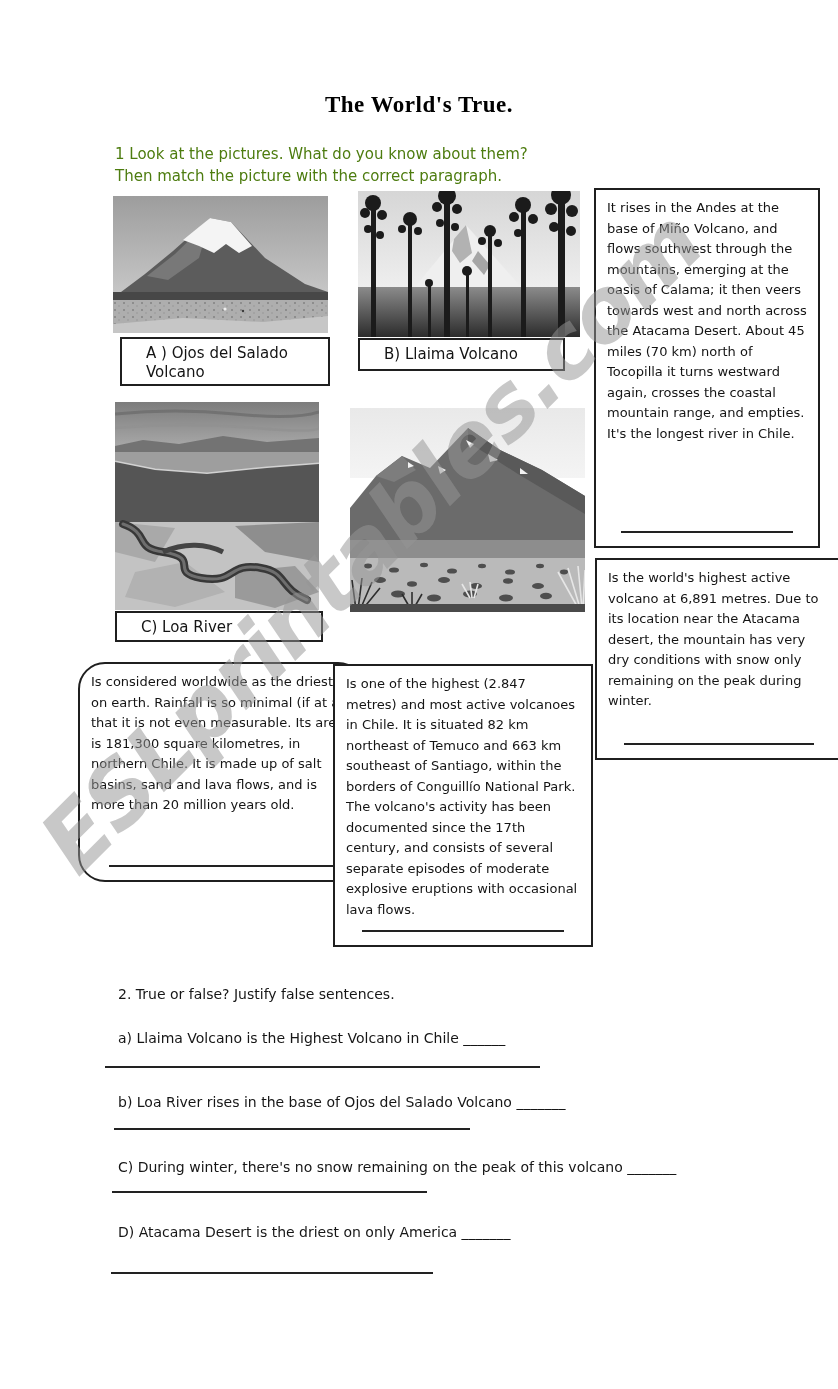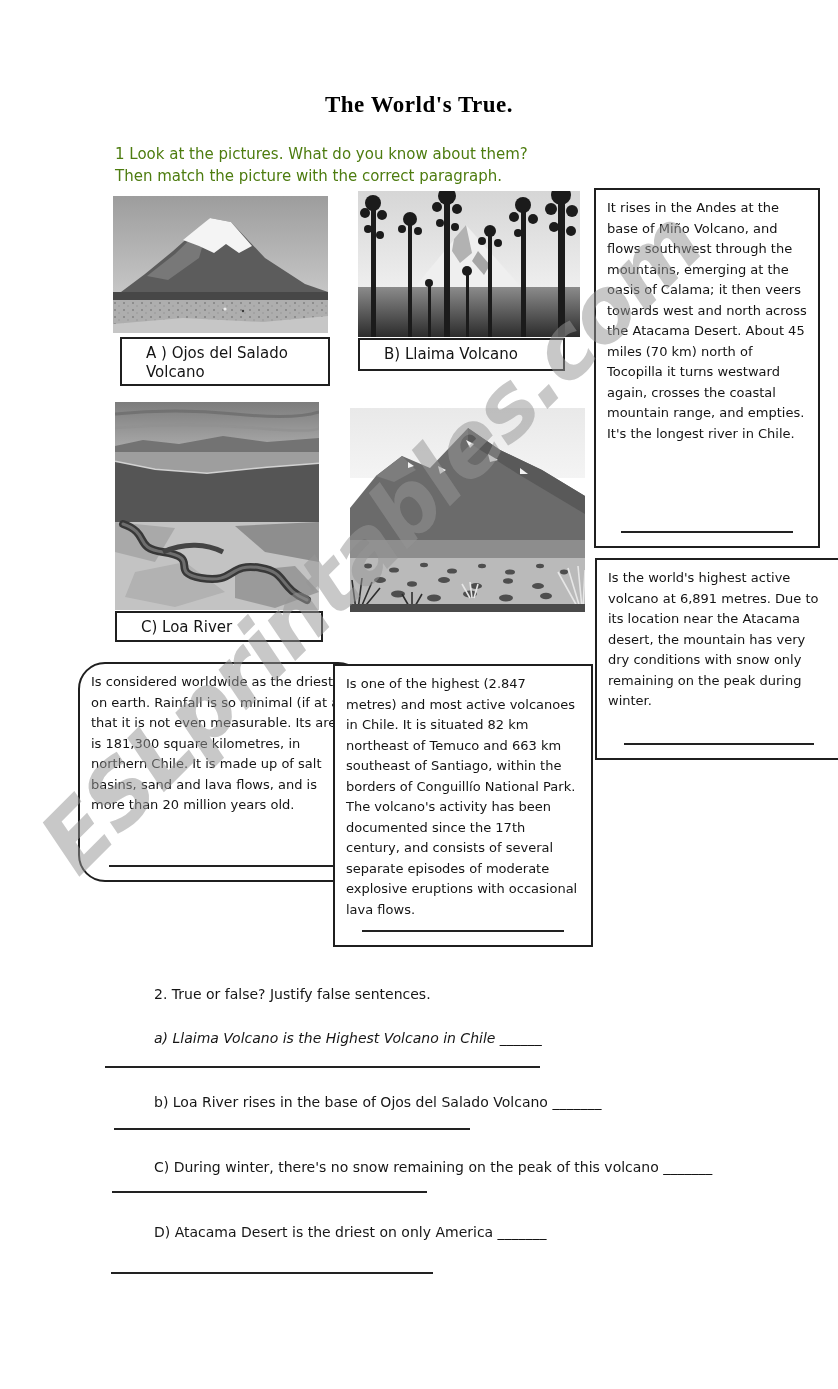--- a/index.html
+++ b/index.html
@@ -12,21 +12,21 @@
     font-family:"Liberation Serif",serif;font-weight:bold;font-size:23px;
     letter-spacing:0.5px;color:#000;
   }
   .intro{position:absolute;left:115px;top:143px;font-size:15px;line-height:22px;color:#4d7c0f;}
   .photo{position:absolute;z-index:1;}
   .photo svg{display:block;width:100%;height:100%;}
   .box{position:absolute;border:2px solid #1f1f1f;background:#fff;box-sizing:border-box;z-index:2;}
   .caption{padding:5px 24px;font-size:15px;line-height:19px;}
   .para{padding:8px 11px;font-size:13px;line-height:20.5px;display:flex;flex-direction:column;}
   .fill-line{margin-top:auto;margin-bottom:5px;width:86%;align-self:center;border-bottom:2px solid #222;}
-  .q{position:absolute;font-size:14px;color:#161616;white-space:nowrap;margin-left:36px;}
+  .q{position:absolute;font-size:14px;color:#161616;white-space:nowrap;}
   .answer-line{position:absolute;border-top:2px solid #222;height:0;}
   .watermark{
     position:absolute;left:88px;top:800px;z-index:5;pointer-events:none;
     font-family:"DejaVu Sans",sans-serif;font-weight:bold;font-style:italic;
     font-size:88px;line-height:88px;letter-spacing:-2px;
     color:rgba(150,150,150,0.52);
     transform:rotate(-45deg);transform-origin:0 100%;white-space:nowrap;
   }
 </style>
 </head>
@@ -226,21 +226,21 @@
     <span>Is considered worldwide as the driest on earth. Rainfall is so minimal (if at all) that it is not even measurable. Its area is 181,300 square kilometres, in northern Chile. It is made up of salt basins, sand and lava flows, and is more than 20 million years old.</span>
     <div class="fill-line"></div>
   </div>
   <div class="box para" style="left:333px;top:664px;width:260px;height:283px;">
     <span>Is one of the highest (2.847 metres)  and most active volcanoes in Chile. It is situated 82 km northeast of Temuco and 663 km southeast of Santiago, within the borders of Conguillío National Park. The volcano's activity has been documented since the 17th century, and consists of several separate episodes of moderate explosive eruptions with occasional lava flows.</span>
     <div class="fill-line"></div>
   </div>
 
   <div class="q" style="left:118px;top:986px;">2. True or false?  Justify false sentences.</div>
 
-  <div class="q" style="left:118px;top:1030px;font-style:italic;">a) Llaima Volcano is the Highest Volcano in Chile ______</div>
+  <div class="q" style="left:118px;top:1030px;">a) Llaima Volcano is the Highest Volcano in Chile ______</div>
   <div class="answer-line" style="left:105px;top:1066px;width:435px;"></div>
 
   <div class="q" style="left:118px;top:1094px;">b) Loa River rises in the base of Ojos del Salado Volcano  _______</div>
   <div class="answer-line" style="left:114px;top:1128px;width:356px;"></div>
 
   <div class="q" style="left:118px;top:1159px;">C)  During winter, there's no snow remaining on the peak of this volcano _______</div>
   <div class="answer-line" style="left:112px;top:1191px;width:315px;"></div>
 
   <div class="q" style="left:118px;top:1224px;text-align:right;">D)  Atacama Desert is the driest on only America _______</div>
   <div class="answer-line" style="left:111px;top:1272px;width:322px;"></div>

